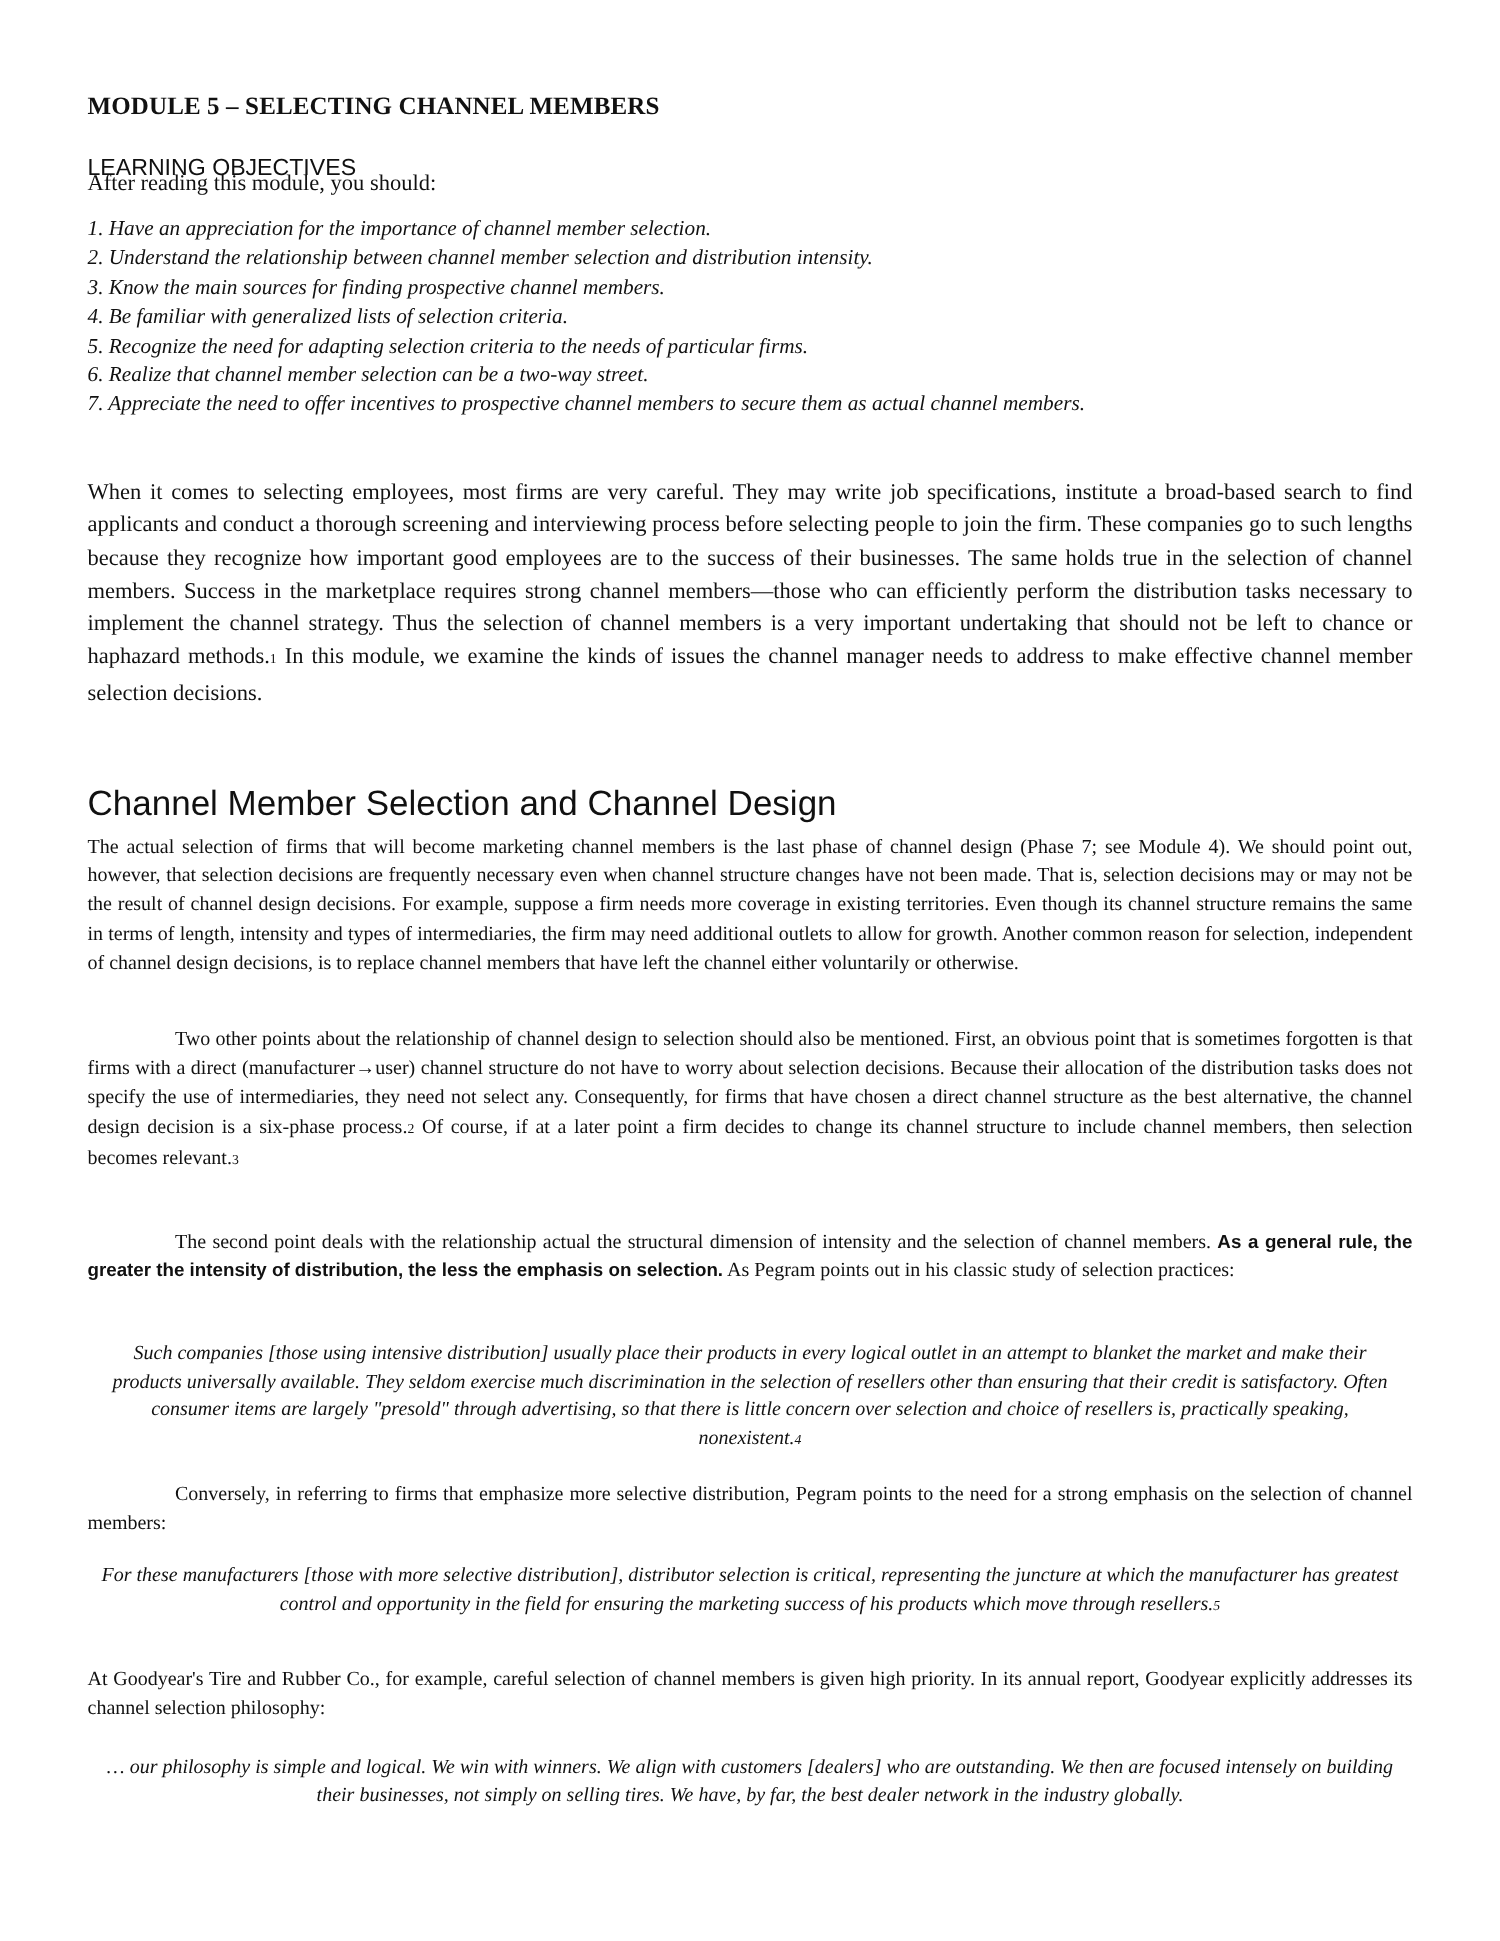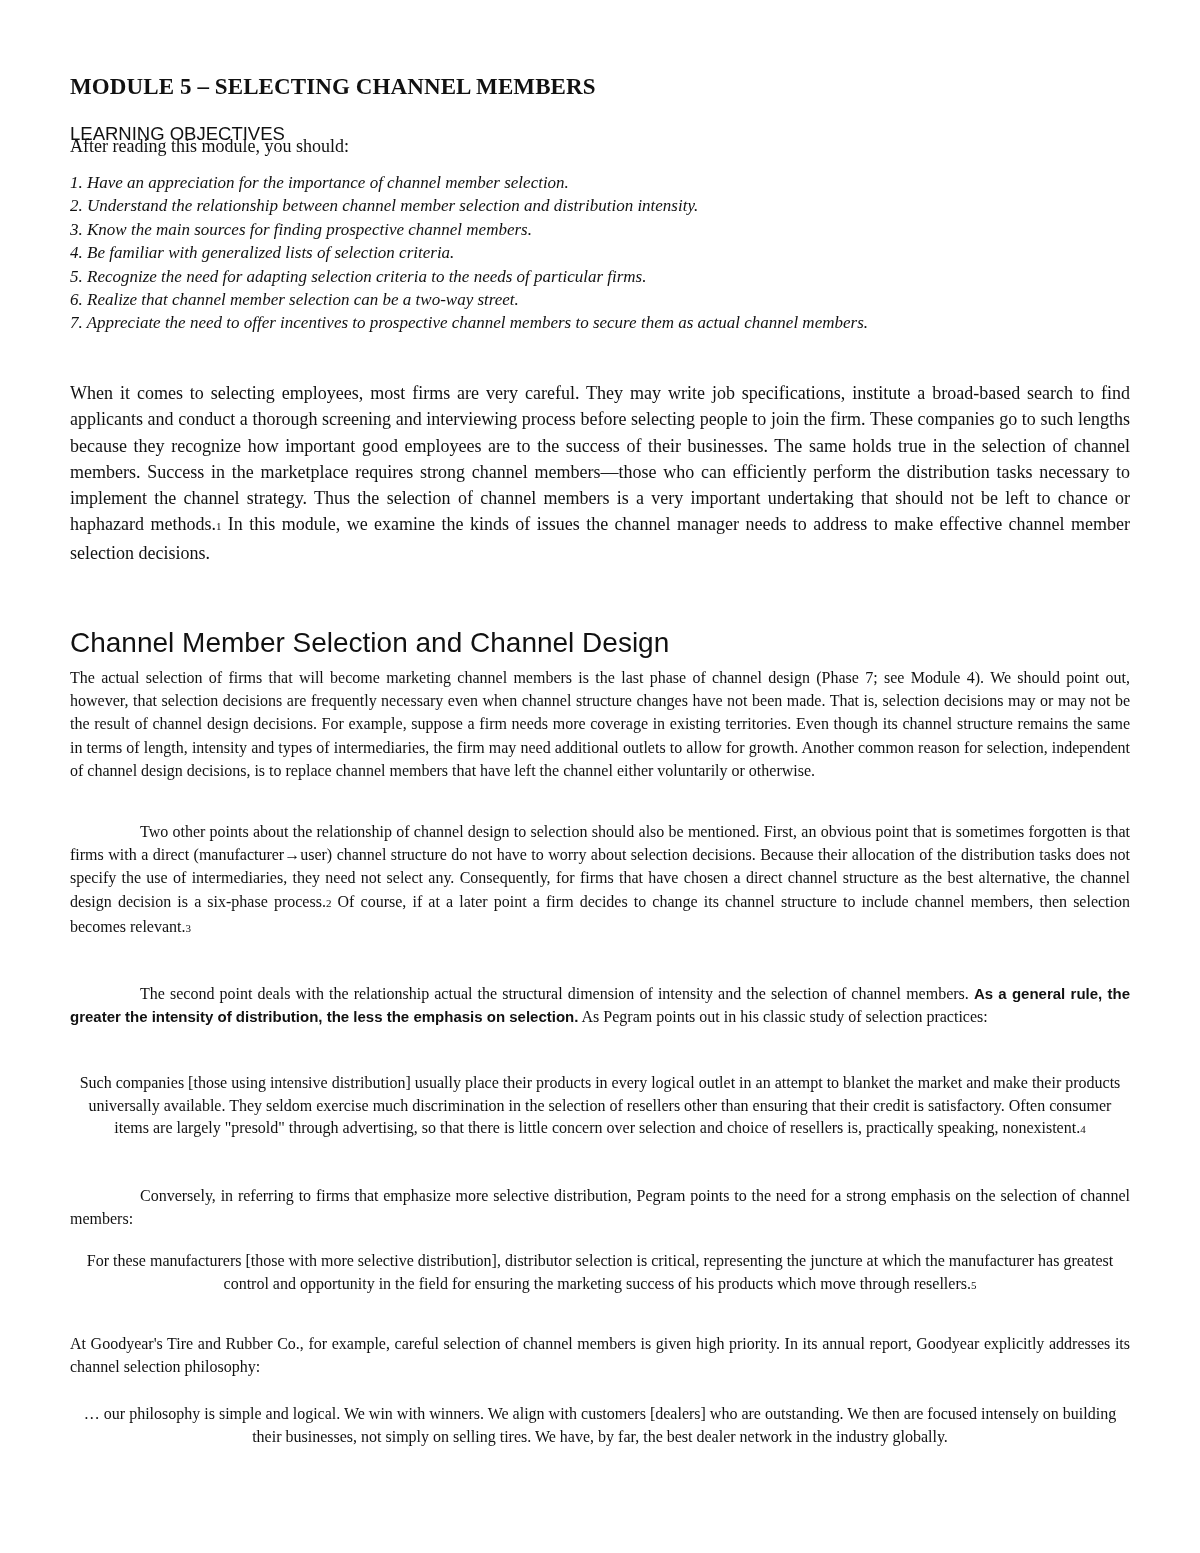--- a/index.html
+++ b/index.html
@@ -4,21 +4,21 @@
   <style>
     html, body { margin: 0; padding: 0; background: #ffffff; }
     body {
       width: 1200px; height: 1553px; position: relative; overflow: hidden;
       color: #111111;
       font-family: "Liberation Serif", "DejaVu Serif", serif;
     }
     .page { position: absolute; left: 70px; top: 0; width: 1060px; }
     .module-title {
       position: absolute; top: 74px; left: 0;
-      font-family: "Liberation Serif", serif; font-weight: bold; font-size: 23px;
+      font-family: "Liberation Serif", serif; font-weight: bold; font-size: 20px;
       letter-spacing: 0.1px;
     }
     .lo-heading {
       position: absolute; top: 123px; left: 0;
       font-family: "Liberation Sans", sans-serif; font-size: 18.5px;
     }
     .lo-intro { position: absolute; top: 135px; left: 0; font-size: 18px; line-height: 23px; }
     .lo-list { position: absolute; top: 171px; left: 0; margin: 0; padding: 0; list-style: none; font-size: 17px; line-height: 23.4px; }
     .lo-list li { white-space: nowrap; font-style: italic; }
     .intro-para {
@@ -29,21 +29,21 @@
       position: absolute; top: 604px; left: 0;
       font-family: "Liberation Sans", sans-serif; font-size: 28px; font-weight: normal;
     }
     .body-para {
       position: absolute; left: 0; width: 1060px; margin: 0;
       font-size: 16px; line-height: 23.2px; text-align: justify;
     }
     .indent { text-indent: 70px; }
     .quote {
       position: absolute; left: 8px; width: 1044px; margin: 0;
-      font-size: 16px; line-height: 22.5px; text-align: center; 
+      font-size: 16px; line-height: 22.5px; text-align: center; font-style: italic;
     }
     .fn { font-size: 11px; vertical-align: baseline; }
     .strong { font-weight: bold; font-family: "Liberation Sans", sans-serif; font-size: 15px; }
   </style>
 </head>
 <body>
 
 <div class="page">
 
   <div class="module-title">MODULE 5 – SELECTING CHANNEL MEMBERS</div>

